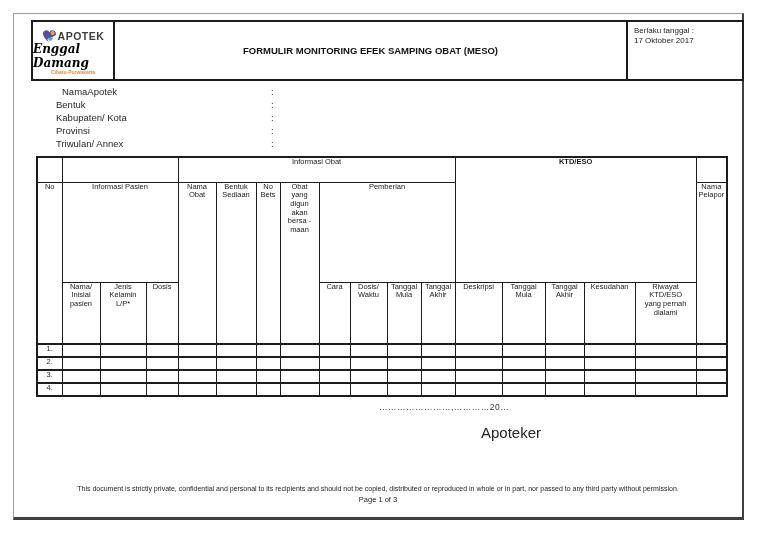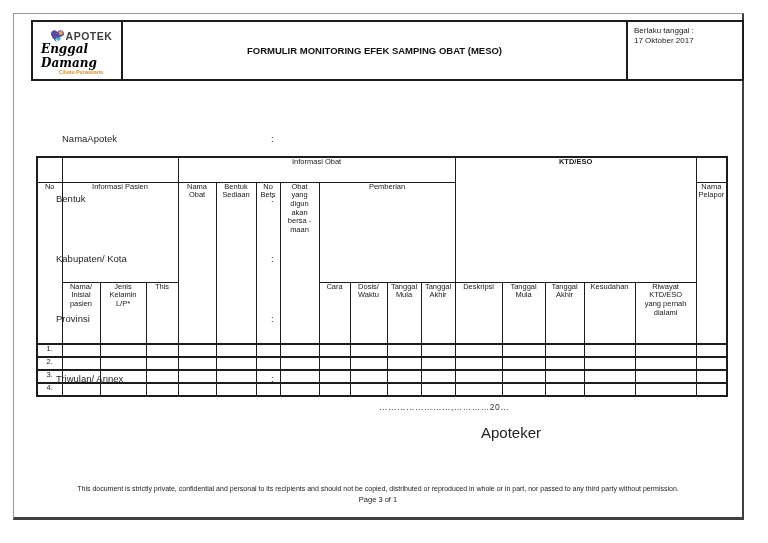--- a/index.html
+++ b/index.html
@@ -4,31 +4,31 @@
 <style>
   * { margin:0; padding:0; box-sizing:border-box; }
   html,body { width:768px; height:543px; background:#ffffff; font-family:"Liberation Sans", sans-serif; color:#1a1a1a; }
   .page {
     position:absolute; left:13px; top:13px; width:731px; height:507px; background:#fff;
     border-top:1px solid #9a9a9a; border-left:1px solid #9a9a9a;
     border-right:2px solid #3f3f3f; border-bottom:3px solid #3f3f3f;
   }
   
   .header-box { position:absolute; left:17px; top:6px; right:-2px; height:61px; border:2px solid #1c1c1c; display:flex; background:#fff; }
-  .logo-cell { width:82px; border-right:2px solid #1c1c1c; display:flex; flex-direction:column; align-items:center; justify-content:center; padding-top:2px;margin-left:8px; }
+  .logo-cell { width:82px; border-right:2px solid #1c1c1c; display:flex; flex-direction:column; align-items:center; justify-content:center; padding-top:2px; }
   .logo-top { display:flex; align-items:center; gap:1px; }
   .logo-brand { font-size:10.5px; font-weight:bold; letter-spacing:0.5px; color:#3d3d3d; }
   .logo-name { font-family:"DejaVu Serif", serif; font-style:italic; font-weight:bold; font-size:12px; color:#000000; margin-top:-2px; }
   .logo-tagline { font-size:5px; color:#d8922f; font-weight:bold; margin-top:-1px; }
   .title-cell { flex:1; border-right:2px solid #1c1c1c; display:flex; align-items:center; justify-content:center; text-align:center; font-weight:bold; font-size:9.5px; color:#111; }
   .doc-cell { width:114px; padding:4px 6px; font-size:8px; line-height:1.25; color:#222; }
   .doc-block + .doc-block { margin-top:7px; }
   
   .info-block { position:absolute; left:42px; top:71px; font-size:9.5px; color:#262626; line-height:13px; }
-  .info-row { display:flex;margin-top:47px; }
+  .info-row { display:flex; }
   .info-label { width:215px; }
   .info-row:first-child .info-label { text-indent:6px; }
   
   table.form { position:absolute; left:22px; top:142px; width:690px; border-collapse:collapse; table-layout:fixed; }
   table.form td { border:1px solid #1c1c1c; vertical-align:top; text-align:center; font-size:7.5px; line-height:1.16; padding:0; overflow:hidden; }
   table.form { border:2px solid #1c1c1c; }
   td.prewrap { white-space:pre-line; }
   .r1 { height:25px; }
   .r2 { height:100px; }
   .r3 { height:62px; }
@@ -147,21 +147,21 @@
       <td rowspan="2" class="prewrap pt6">Nama
 Pelapor</td>
     </tr>
     <tr class="r3">
       <td class="prewrap pt2">Nama/
 Inisial
 pasien</td>
       <td class="prewrap pt2">Jenis
 Kelamin
 L/P*</td>
-      <td class="pt2">This</td>
+      <td class="pt2">Dosis</td>
       <td class="pt2">Cara</td>
       <td class="prewrap pt2">Dosis/
 Waktu</td>
       <td class="prewrap pt2">Tanggal
 Mula</td>
       <td class="prewrap pt2">Tanggal
 Akhir</td>
       <td class="pt2">Deskripsi</td>
       <td class="prewrap pt2">Tanggal
 Mula</td>
@@ -254,16 +254,16 @@
           <td></td>
     </tr>
   </tbody>
     </table>
 
   <div class="sign-dots">……………………,…………20…</div>
   <div class="sign-role">Apoteker</div>
 
   <div class="footer">
     <div class="footer-disclaimer">This document is strictly private, confidential and personal to its recipients and should not be copied, distributed or reproduced in whole or in part, nor passed to any third party without permission.</div>
-    <div class="footer-page">Page 3 of 1</div>
+    <div class="footer-page">Page 1 of 3</div>
   </div>
 
 </div>
 
 </body></html>

